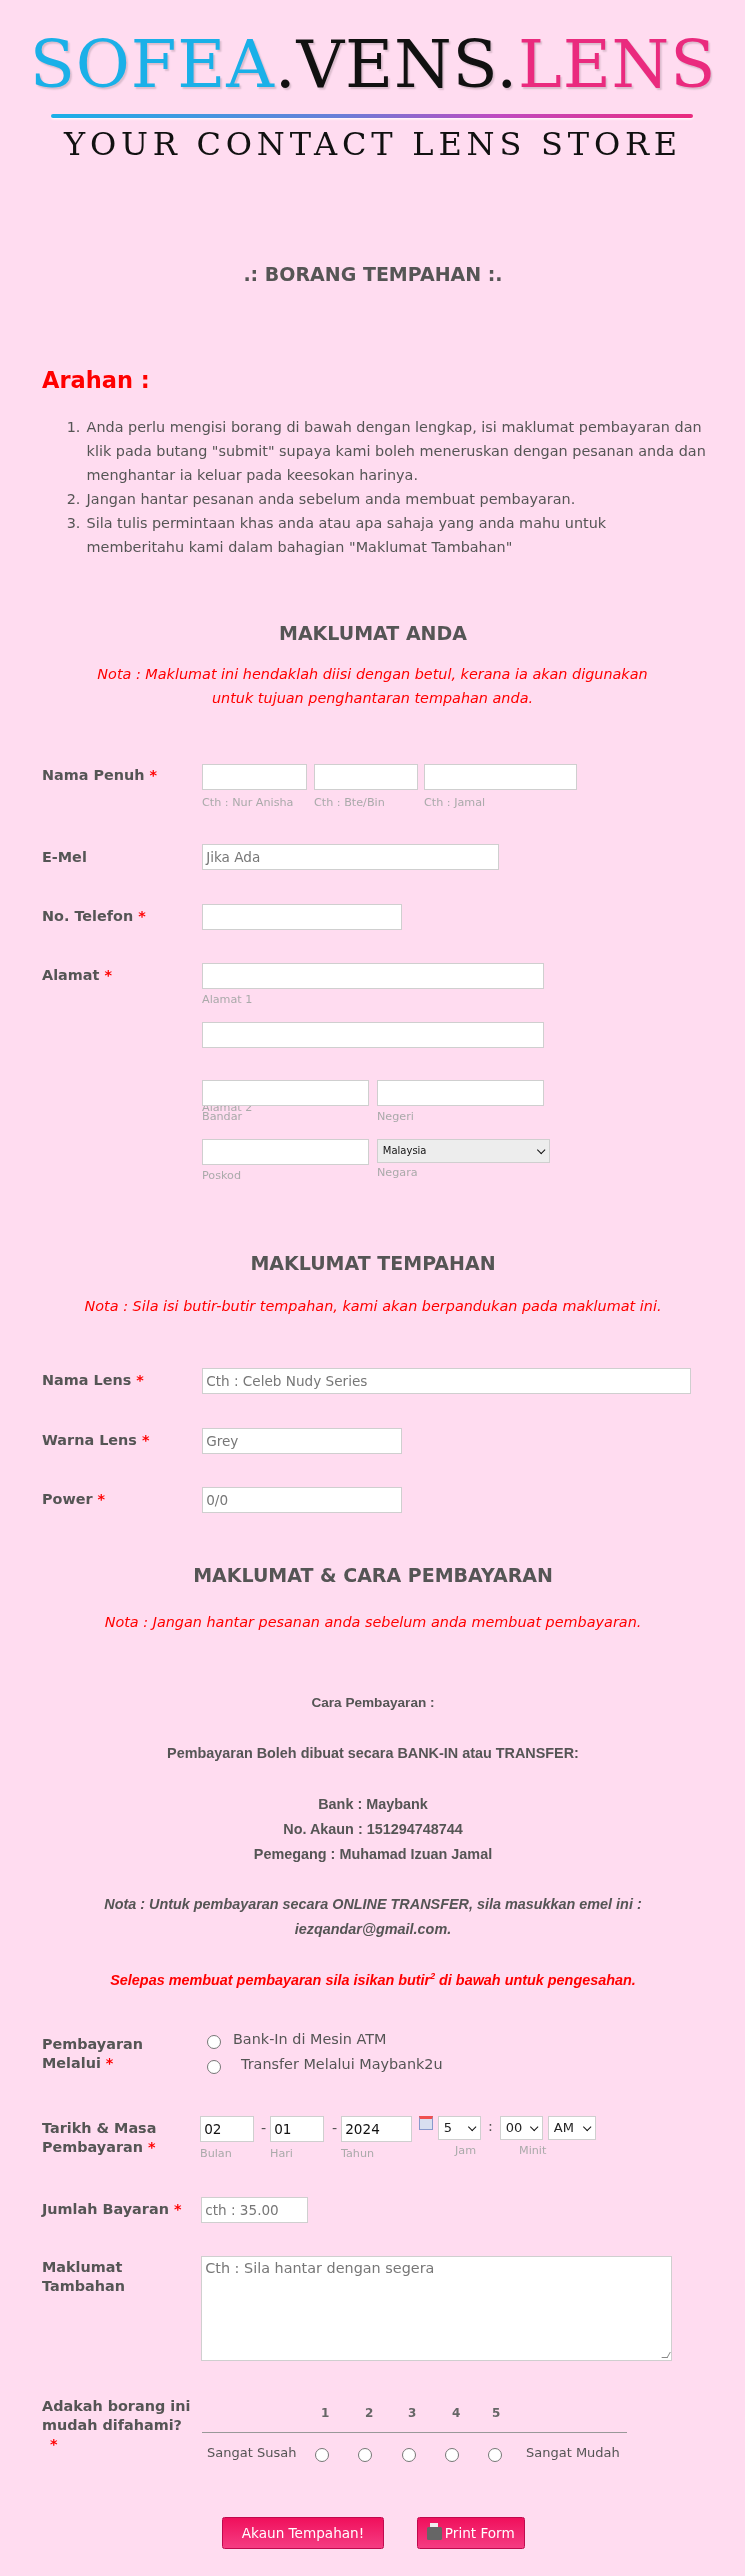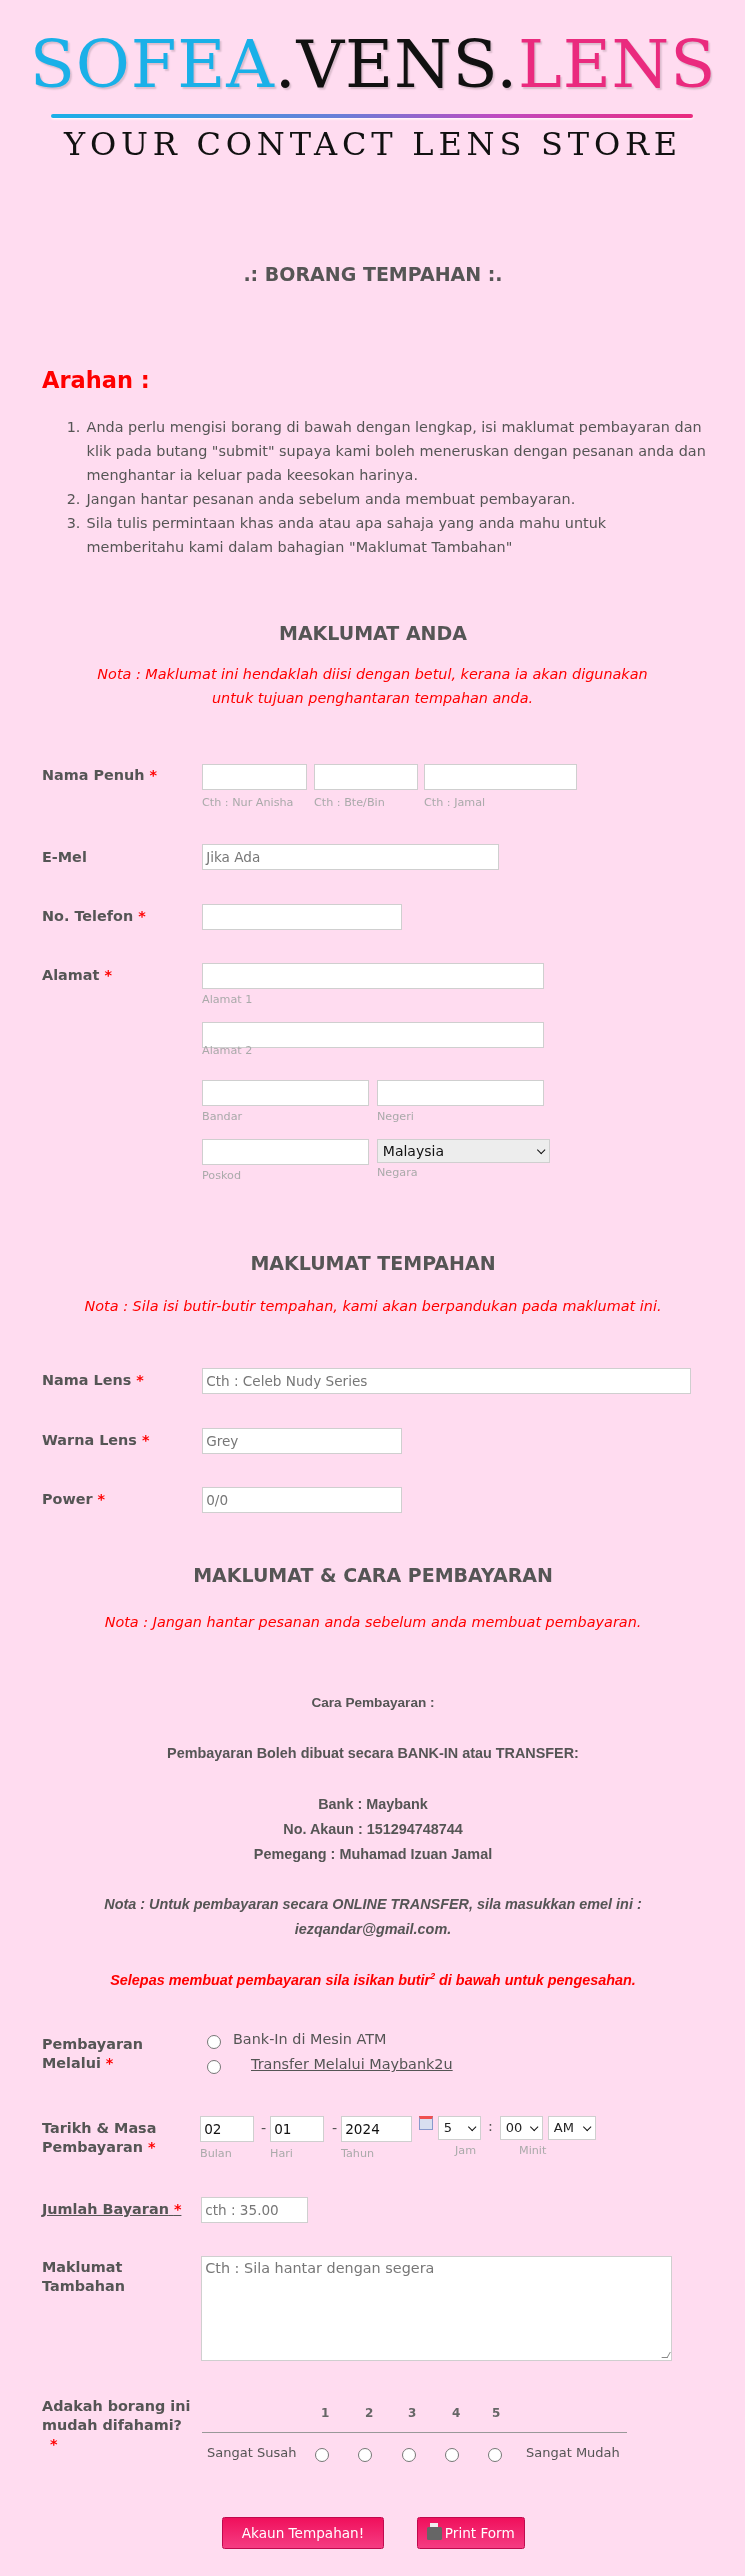--- a/index.html
+++ b/index.html
@@ -23,21 +23,21 @@
   .arahan-list { left: 64px; top: 415px; width: 642px; font-size: 14.4px; line-height: 24px; color: #555; }
   .arahan-list li { margin-left: 21px; padding-left: 1.6px; }
 
   .sec-title { font-size: 19px; font-weight: bold; color: #555; }
   .note-red { font-size: 14.4px; font-style: italic; color: #ff0000; line-height: 24px; }
 
   .label { left: 42px; font-size: 14.4px; font-weight: bold; color: #555; line-height: 19px; }
   .req { color: #ff0000; }
   .inp { background: #fff; border: 0.8px solid #cfcfcf; height: 26px; font-family: "DejaVu Sans", sans-serif; font-size: 13.6px; color: #777; padding: 0 3.2px; line-height: 24px; }
   .sub { font-size: 11.2px; color: #aaa; }
-  .sel { background: #ededed; border: 0.8px solid #cfcfcf; height: 24px; font-size: 14px; color: #111; padding: 0 4.8px; line-height: 22.5px; }
+  .sel { background: #ededed; border: 0.8px solid #cfcfcf; height: 24px; font-size: 10px; color: #111; padding: 0 4.8px; line-height: 22.5px; }
   .sel-w { background: #fff; border: 0.8px solid #cfcfcf; height: 24px; font-size: 13px; color: #222; padding: 0 4.8px; line-height: 22.5px; }
   .chev { position: absolute; right: 4.8px; top: 7.2px; width: 6.4px; height: 6.4px; border-right: 1.6px solid #111; border-bottom: 1.6px solid #111; transform: rotate(45deg); }
 
   .bold-c { font-family: "Liberation Sans", sans-serif; font-weight: bold; font-size: 13.6px; color: #555; }
   .radio { width: 14.4px; height: 14.4px; border: 0.8px solid #777; border-radius: 50%; background: #fff; }
   .opt { font-size: 14.4px; color: #555; }
 
   .textarea { background: #fff; border: 0.8px solid #cfcfcf; font-size: 14.4px; color: #777; padding: 3.2px 3.2px; }
   .resize { position: absolute; right: 1.6px; bottom: 1.6px; width: 6.4px; height: 6.4px; border-right: 0.8px solid #888; border-bottom: 0.8px solid #888; transform: skew(-30deg); }
 
@@ -80,21 +80,21 @@
 <div class="abs label" style="top:848px;">E-Mel</div>
 <div class="abs inp" style="left:202px; top:844px; width:297px;">Jika Ada</div>
 
 <div class="abs label" style="top:907px;"><span>No. Telefon</span> <span class="req">*</span></div>
 <div class="abs inp" style="left:202px; top:904px; width:200px;"></div>
 
 <div class="abs label" style="top:966px;"><span>Alamat</span> <span class="req">*</span></div>
 <div class="abs inp" style="left:202px; top:963px; width:342px;"></div>
 <div class="abs sub" style="left:202px; top:993px;">Alamat 1</div>
 <div class="abs inp" style="left:202px; top:1022px; width:342px;"></div>
-<div class="abs sub" style="left:202px; top:1044px;">Alamat 2</div>
+<div class="abs sub" style="left:202px; top:1101px;">Alamat 2</div>
 <div class="abs inp" style="left:202px; top:1080px; width:167px;"></div>
 <div class="abs sub" style="left:202px; top:1110px;">Bandar</div>
 <div class="abs inp" style="left:377px; top:1080px; width:167px;"></div>
 <div class="abs sub" style="left:377px; top:1110px;">Negeri</div>
 <div class="abs inp" style="left:202px; top:1139px; width:167px;"></div>
 <div class="abs sub" style="left:202px; top:1169px;">Poskod</div>
 <div class="abs sel" style="left:377px; top:1139px; width:173px;">
   <span>Malaysia</span>
   <span class="chev"></span>
 </div>
@@ -122,40 +122,40 @@
 <div class="abs center bold-c" style="top:1846px; font-size:14.4px;">Pemegang : Muhamad Izuan Jamal</div>
 
 <div class="abs center bold-c" style="top:1896px; font-size:14.4px; font-style:italic;">Nota : Untuk pembayaran secara ONLINE TRANSFER, sila masukkan emel ini :</div>
 <div class="abs center bold-c" style="top:1921px; font-size:14.4px; font-style:italic;">iezqandar@gmail.com.</div>
 <div class="abs center bold-c" style="top:1971px; font-size:14.4px; font-style:italic; color:#ff0000;"><span>Selepas membuat pembayaran sila isikan butir</span><sup style="font-size:8.8px;">2</sup><span> di bawah untuk pengesahan.</span></div>
 
 <div class="abs label" style="top:2035px;"><span>Pembayaran</span><br><span>Melalui</span> <span class="req">*</span></div>
 <div class="abs radio" style="left:207px; top:2035px;"></div>
 <div class="abs opt" style="left:233px; top:2031px;">Bank-In di Mesin ATM</div>
 <div class="abs radio" style="left:207px; top:2060px;"></div>
-<div class="abs opt" style="left:251px; top:2056px;text-decoration:underline;">Transfer Melalui Maybank2u</div>
+<div class="abs opt" style="left:241px; top:2056px;">Transfer Melalui Maybank2u</div>
 
 <div class="abs label" style="top:2119px;"><span>Tarikh &amp; Masa</span><br><span>Pembayaran</span> <span class="req">*</span></div>
 <div class="abs inp" style="left:200px; top:2116px; width:54px; color:#111;">02</div>
 <div class="abs opt" style="left:261px; top:2120px;">-</div>
 <div class="abs inp" style="left:270px; top:2116px; width:54px; color:#111;">01</div>
 <div class="abs opt" style="left:332px; top:2120px;">-</div>
 <div class="abs inp" style="left:341px; top:2116px; width:71px; color:#111;">2024</div>
 <div class="abs cal" style="left:419px; top:2116px;"></div>
 <div class="abs sel-w" style="left:438px; top:2116px; width:43px;"><span>5</span><span class="chev"></span></div>
 <div class="abs opt" style="left:488px; top:2118px;">:</div>
 <div class="abs sel-w" style="left:500px; top:2116px; width:43px;"><span>00</span><span class="chev"></span></div>
 <div class="abs sel-w" style="left:548px; top:2116px; width:48px;"><span>AM</span><span class="chev"></span></div>
 <div class="abs sub" style="left:200px; top:2147px;">Bulan</div>
 <div class="abs sub" style="left:270px; top:2147px;">Hari</div>
 <div class="abs sub" style="left:341px; top:2147px;">Tahun</div>
 <div class="abs sub" style="left:455px; top:2144px;">Jam</div>
 <div class="abs sub" style="left:519px; top:2144px;">Minit</div>
 
-<div class="abs label" style="top:2200px;text-decoration:underline;"><span>Jumlah Bayaran</span> <span class="req">*</span></div>
+<div class="abs label" style="top:2200px;"><span>Jumlah Bayaran</span> <span class="req">*</span></div>
 <div class="abs inp" style="left:201px; top:2197px; width:107px;">cth : 35.00</div>
 
 <div class="abs label" style="top:2258px;"><span>Maklumat</span><br><span>Tambahan</span></div>
 <div class="abs textarea" style="left:201px; top:2256px; width:471px; height:105px;">
   <span>Cth : Sila hantar dengan segera</span>
   <span class="resize"></span>
 </div>
 
 <div class="abs label" style="top:2397px;"><span>Adakah borang ini</span><br><span>mudah difahami?</span><br><span class="req" style="margin-left:8px;">*</span></div>
 <div class="abs" style="left:202px; top:2432px; width:425px; height:0.8px; background:#999;"></div>

